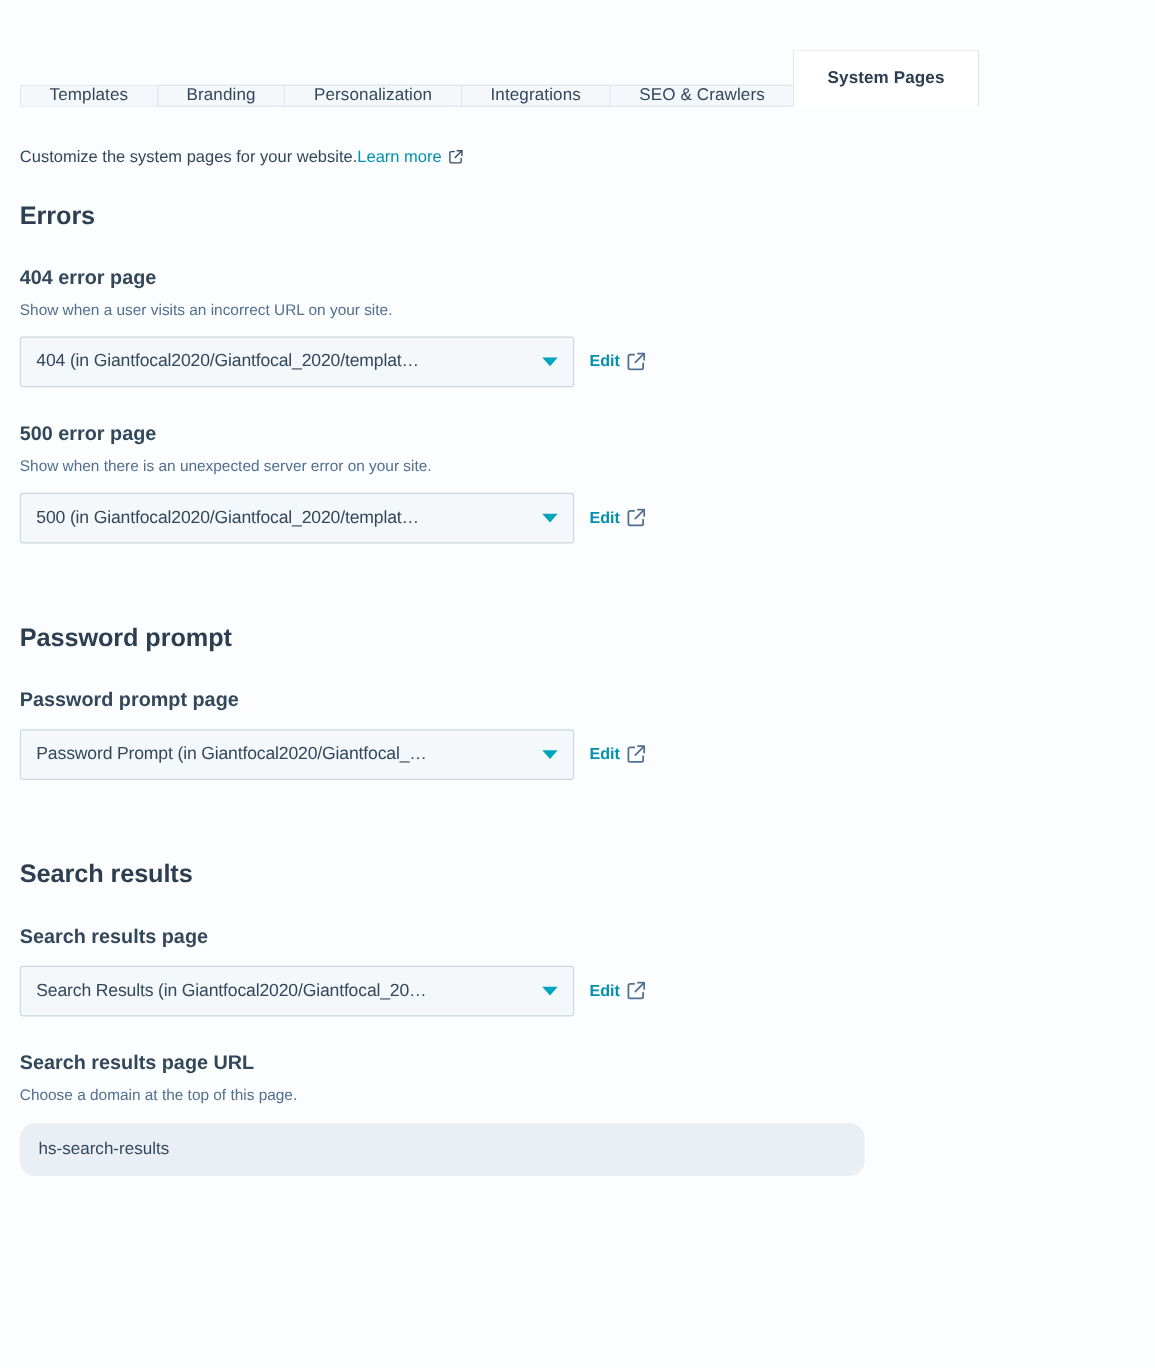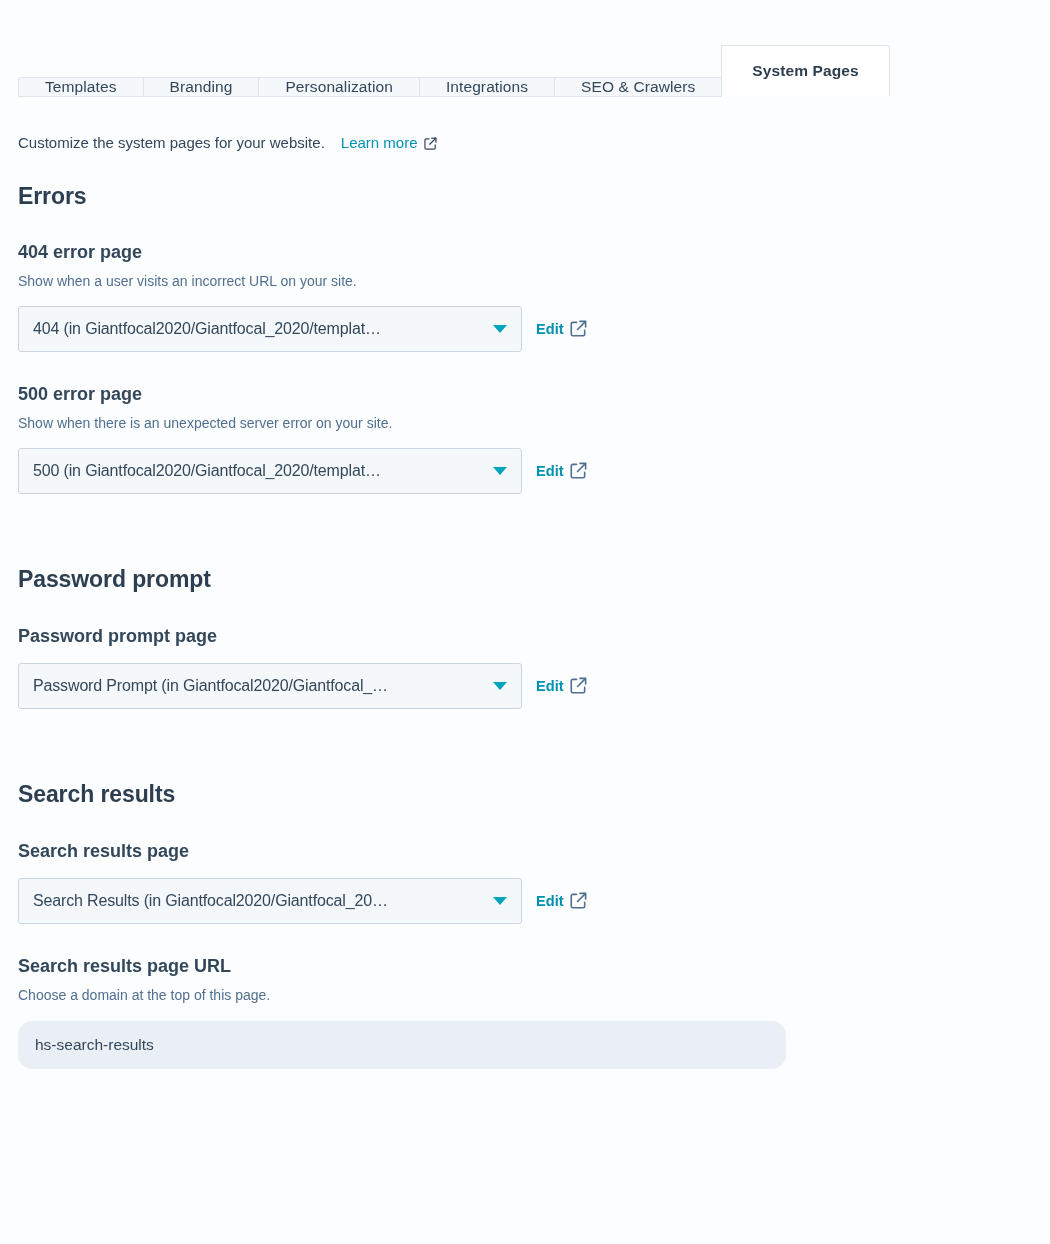--- a/index.html
+++ b/index.html
@@ -76,21 +76,21 @@
 
   .intro {
     font-size: 15px;
     color: #33475b;
     line-height: 1.5;
     margin-bottom: 28px;
     display: flex;
     align-items: baseline;
     gap: 0;
   }
-  .intro .lead { margin-right: 16px; }
+  .intro .lead { margin-right: 0; }
   .learn-more {
     color: #0091ae;
     font-weight: 400;
     text-decoration: none;
     cursor: pointer;
   }
   .ext-inline {
     display: inline-block;
     margin-left: 6px;
     position: relative;

